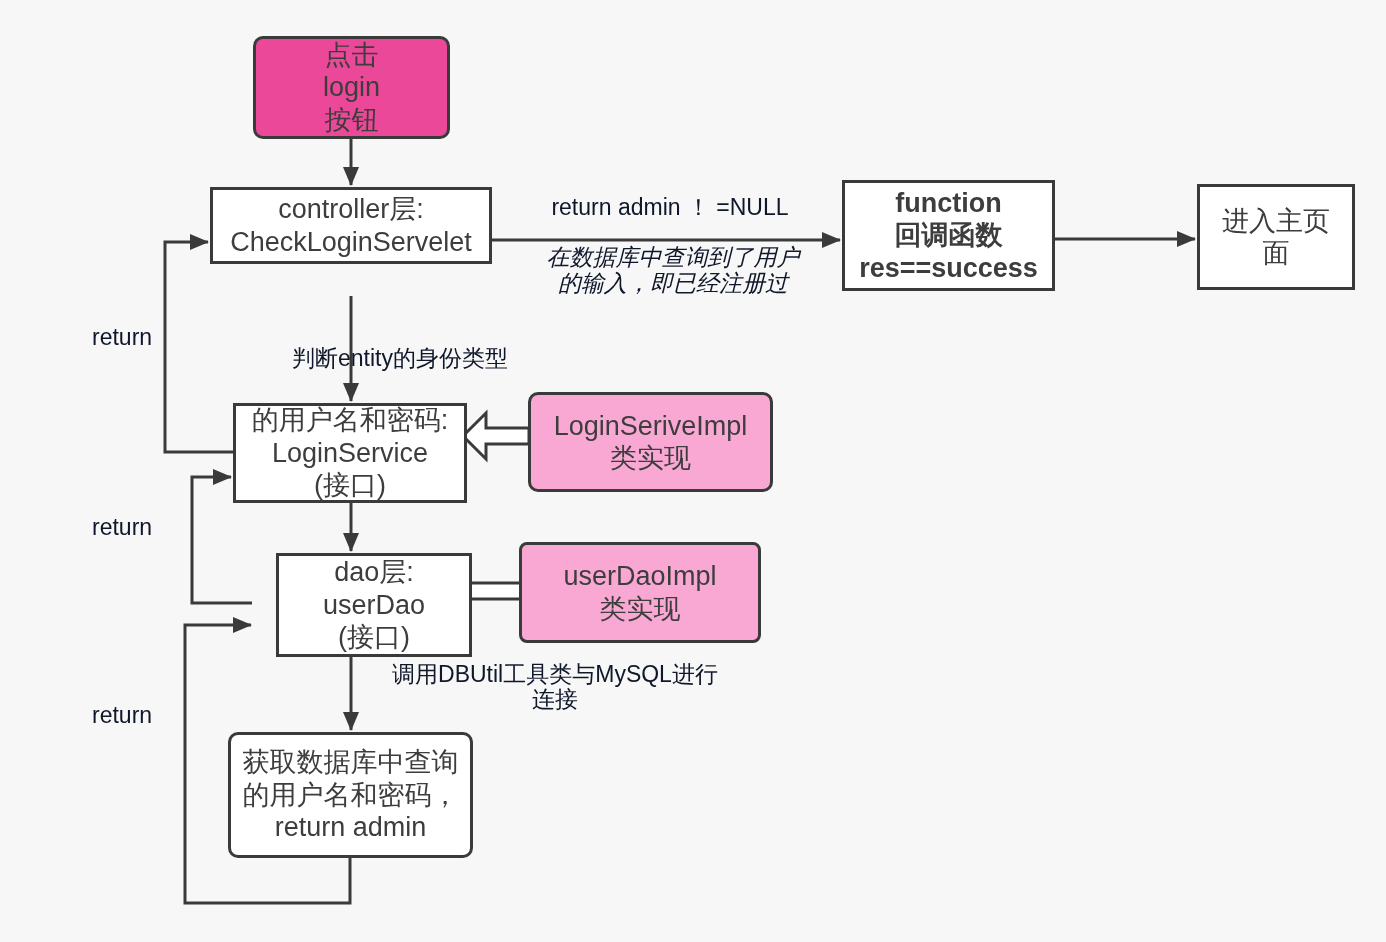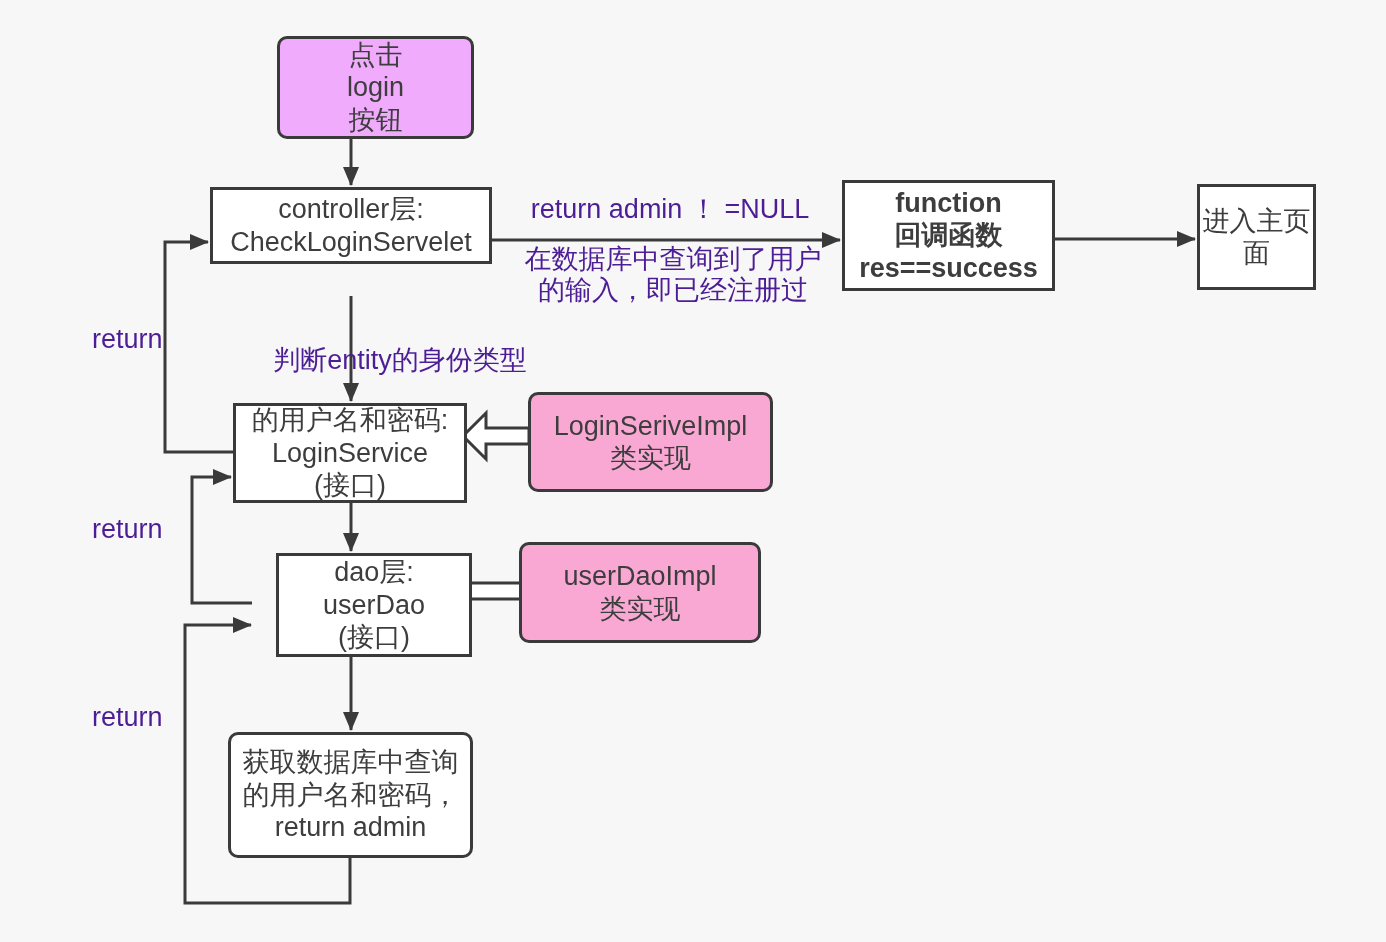--- a/index.html
+++ b/index.html
@@ -10,24 +10,24 @@
   }
   .layer{position:absolute;left:0;top:0;width:1386px;height:942px;}
   .node{
     position:absolute;box-sizing:border-box;
     border:3px solid #3a3a3a;background:#ffffff;
     display:flex;align-items:center;justify-content:center;
     text-align:center;font-size:27px;line-height:1.2;
     white-space:pre-line;z-index:2;
   }
   .node.rounded{border-radius:10px;}
-  .node.start{background:#f0abfc;margin-left:24px;}
+  .node.start{background:#ec4899;}
   .node.impl{background:#f9a8d4;}
   .edge-label{
-    position:absolute;font-size:27px;line-height:1.15;color:#4c1d95;
+    position:absolute;font-size:23px;line-height:1.15;color:#0f172a;
     white-space:pre-line;z-index:2;
   }
   .edge-label.center{text-align:center;}
   svg{display:block;}
   .conn{stroke:#3a3a3a;stroke-width:3;fill:none;}
   .hollow{fill:#ffffff;stroke:#3a3a3a;stroke-width:3;stroke-linejoin:miter;}
 </style>
 </head>
 <body>
 
@@ -65,21 +65,21 @@
     <span>controller层:
 CheckLoginServelet</span>
   </div>
 
   <div class="node" style="left:842px;top:180px;width:213px;height:111px;font-weight:bold;">
     <span>function
 回调函数
 res==success</span>
   </div>
 
-  <div class="node" style="left:1197px;top:184px;width:119px;height:106px;font-family:Liberation Serif, serif;">
+  <div class="node" style="left:1197px;top:184px;width:158px;height:106px;font-family:Liberation Serif, serif;">
     <span>进入主页
 面</span>
   </div>
 
   <div class="node" style="left:233px;top:403px;width:234px;height:100px;">
     <span>的用户名和密码:
 LoginService
 (接口)</span>
   </div>
 
@@ -87,38 +87,40 @@
     <span>LoginSeriveImpl
 类实现</span>
   </div>
 
   <div class="node" style="left:253px;top:553px;width:196px;height:104px;margin-left:23px;">
     <span>dao层:
 userDao
 (接口)</span>
   </div>
 
-  <div class="node impl rounded" style="left:519px;top:542px;width:242px;height:101px;">
+  <div class="node impl rounded" style="left:519px;top:542px;width:242px;height:101px;border-radius:8px;">
     <span>userDaoImpl
 类实现</span>
   </div>
 
   <div class="node rounded" style="left:228px;top:732px;width:245px;height:126px;">
     <span>获取数据库中查询
 的用户名和密码，
 return admin</span>
   </div>
 
   <div class="edge-label center" style="left:460px;top:194px;width:420px;">return admin ！ =NULL</div>
 
-  <div class="edge-label center" style="left:498px;top:244px;width:350px;line-height:1.15;">在数据库中查询到了用户
+  <div class="edge-label center" style="left:498px;top:244px;width:350px;line-height:1.15;font-style:italic;">在数据库中查询到了用户
 的输入，即已经注册过</div>
 
   <div class="edge-label center" style="left:250px;top:345px;width:300px;">判断entity的身份类型</div>
 
+  <div class="edge-label center" style="left:355px;top:662px;width:400px;line-height:1.1;">调用DBUtil工具类与MySQL进行
+连接</div>
 
   <div class="edge-label" style="left:92px;top:324px;">return</div>
 
   <div class="edge-label" style="left:92px;top:514px;">return</div>
 
   <div class="edge-label" style="left:92px;top:702px;">return</div>
 
 </div>
 
 </body></html>

